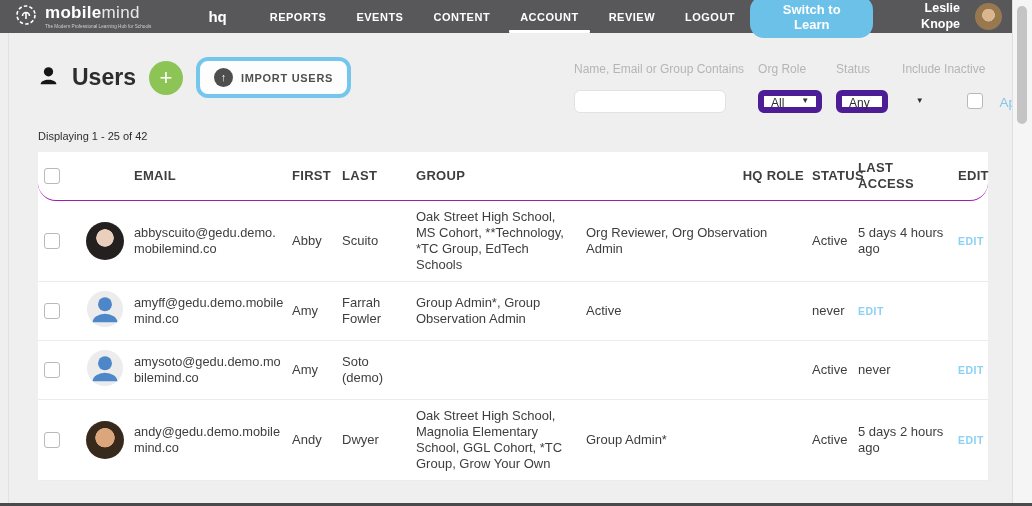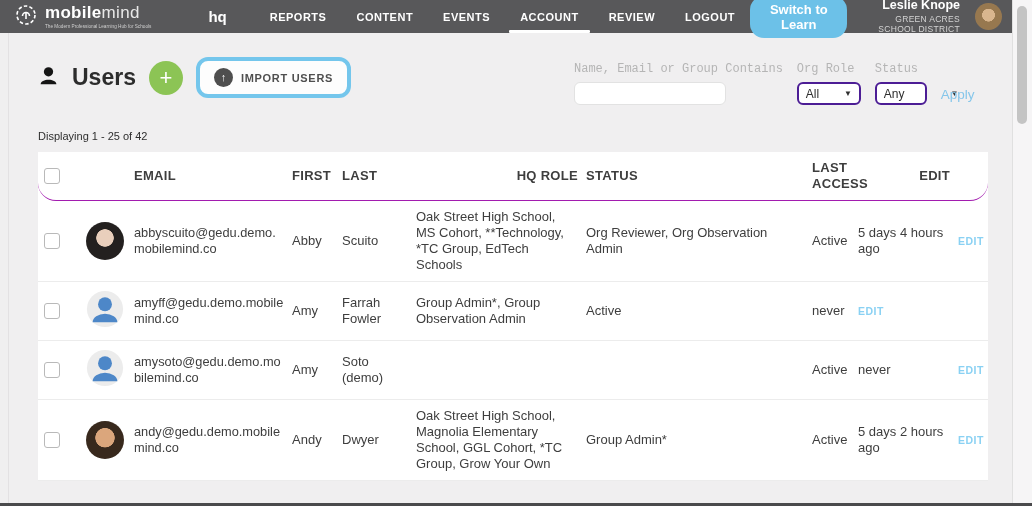--- a/index.html
+++ b/index.html
@@ -58,28 +58,28 @@
   }
   .import-circle {
     width:19px; height:19px; border-radius:50%; background:#4e4e4e;
     color:#fff; font-size:11px; line-height:19px; text-align:center; font-weight:700;
   }
   .import-label { font-size:11px; font-weight:700; letter-spacing:0.7px; color:#4f4f4f; }
 
   
   .filters { position:absolute; top:62px; left:574px; display:flex; gap:14px; align-items:flex-start; }
   .filter-group { display:flex; flex-direction:column; }
-  .filter-label { font-size:12px; color:#b5b5b5; margin-bottom:6px; white-space:nowrap;font-family:Liberation Mono, monospace; }
+  .filter-label { font-size:12px; color:#b5b5b5; margin-bottom:14px; white-space:nowrap; }
   .filter-input {
     width:152px; height:23px; border:1px solid #e2e2e2; border-radius:6px;
     background:#fff; padding:0 8px; font-size:12px; font-family:"Liberation Sans", sans-serif;
   }
   .filter-select {
-    display:flex; align-items:center; justify-content:space-between;
-    background:#fff; border:2px solid #4c1d95; border-radius:6px;
+    display:flex; justify-content:space-between;
+    background:#fff; border:6px solid #4c1d95; border-radius:6px;
     height:23px; padding:0 7px; font-size:12px; color:#2e2e2e; cursor:pointer;
   }
   .sel-role { width:64px; } .sel-status { width:52px;gap:40px; }
   .dd-arrow { font-size:8px; color:#2f2f2f; margin-left:6px; }
   .fg-inactive { align-items:flex-end; }
   .checkbox {
     width:16px; height:16px; background:#fff; border:1.5px solid #b9b9b9;
     border-radius:3px; cursor:pointer;
   }
   .fg-inactive .checkbox { margin-top:3px; margin-right:2px; }
@@ -133,35 +133,34 @@
     </span>
     <span class="brand-text">
       <span class="wordmark"><span class="w-bold">mobile</span><span class="w-light">mind</span></span>
       <span class="tagline">The Modern Professional Learning Hub for Schools</span>
     </span>
   </div>
   <span class="hq">hq</span>
 
   <div class="nav-items">
     <div class="nav-item">REPORTS</div>
+    <div class="nav-item">EVENTS</div>
     <div class="nav-item">CONTENT</div>
-    <div class="nav-item">EVENTS</div>
     <div class="nav-item">
         <span>ACCOUNT</span>
         <span class="tab-underline"></span>
       </div>
     <div class="nav-item">REVIEW</div>
     <div class="nav-item">LOGOUT</div>
   </div>
 
   <div class="nav-right">
     <button class="switch-btn">Switch to Learn</button>
     <div class="user-block">
       <div class="user-name">Leslie Knope</div>
-      <div class="user-org">GREEN ACRES SCHOOL DISTRICT</div>
     </div>
     <div class="avatar avatar-sm"></div>
   </div>
 </div>
 
 <div class="toolbar">
   <span>
     <svg width="21" height="21" viewBox="0 0 24 24">
       <circle cx="12" cy="7.8" r="5.3" fill="#151515"></circle>
       <path d="M3 22 C3 15 21 15 21 22 Z" fill="#151515"></path>
@@ -187,35 +186,40 @@
       <span class="dd-arrow">▼</span>
     </div>
   </div>
   <div class="filter-group">
     <span class="filter-label">Status</span>
     <div class="filter-select sel-status">
       <span>Any</span>
       <span class="dd-arrow">▼</span>
     </div>
   </div>
+  <div class="filter-group fg-inactive">
+    <span class="filter-label">Include Inactive</span>
+    <div class="checkbox"></div>
+  </div>
   <span class="apply-link">Apply</span>
 </div>
 
 <div class="summary">Displaying 1 - 25 of 42</div>
 
 <div class="users-table">
 
   <div class="trow thead">
     <div class="cell cell-check">
         <div class="checkbox"></div>
       </div>
     <div class="cell"></div>
     <div class="cell th th-blue">EMAIL</div>
     <div class="cell th th-blue">FIRST</div>
     <div class="cell th th-blue">LAST</div>
+    <div class="cell th th-blue">GROUP</div>
     <div class="cell th th-dark">HQ ROLE</div>
     <div class="cell th th-blue">STATUS</div>
     <div class="cell th th-blue">LAST ACCESS</div>
     <div class="cell th th-dark">EDIT</div>
   </div>
 
   <div class="trow">
     <div class="cell cell-check">
         <div class="checkbox"></div>
       </div>

